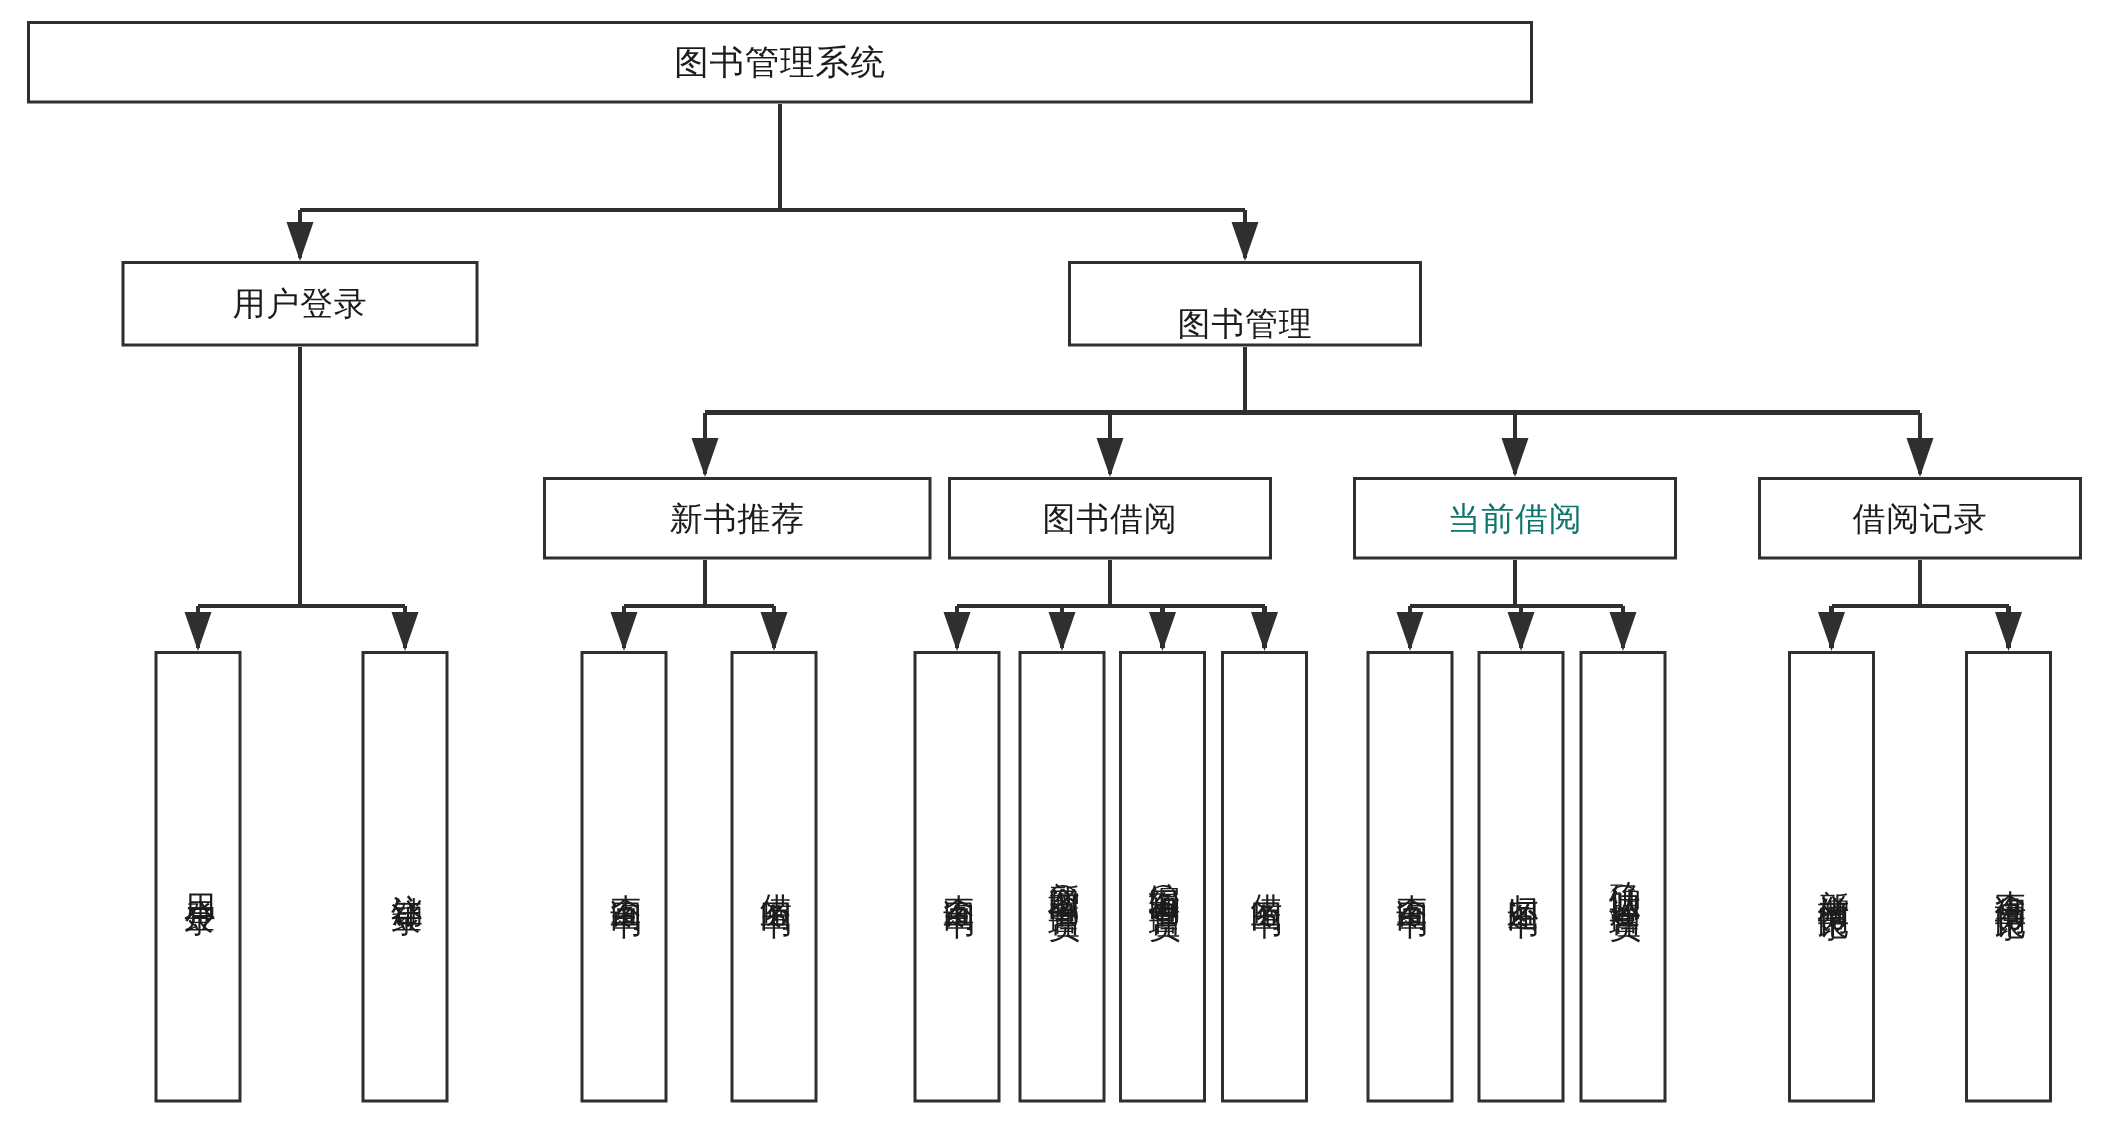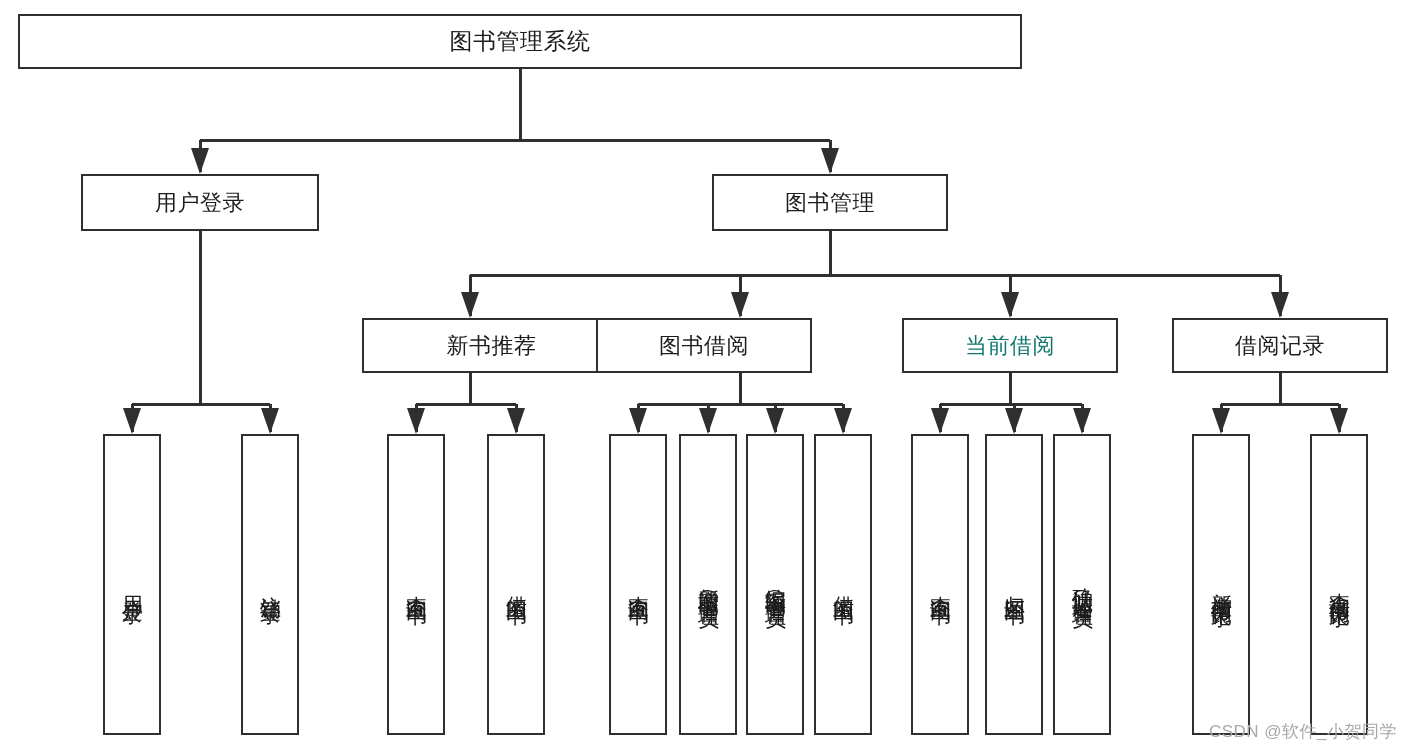--- a/index.html
+++ b/index.html
@@ -122,27 +122,27 @@
       <line x1="1339" y1="404" x2="1339" y2="432" stroke="#2f2f2f" stroke-width="3" shape-rendering="crispEdges"></line>
       <polygon points="1330,408 1348,408 1339,434" fill="#2f2f2f"></polygon>
     </svg>
   <div id="node-layer">
       <div class="node-box node-horizontal node-root" style="left: 18px; top: 14px; width: 1004px; height: 55px; border-color: rgb(47, 47, 47);">
         <span class="node-label" style="color: rgb(28, 28, 28);">图书管理系统</span>
       </div>
       <div class="node-box node-horizontal" style="left: 81px; top: 174px; width: 238px; height: 57px; border-color: rgb(47, 47, 47);">
         <span class="node-label" style="color: rgb(28, 28, 28);">用户登录</span>
       </div>
-      <div class="node-box node-horizontal" style="left: 712px; top: 174px; width: 236px; height: 57px; border-color: rgb(47, 47, 47);">
+      <div class="node-box node-horizontal" style="left: 712px; top: 174px; width: 236px; height: 57px; border-color: rgb(47, 47, 47); align-items: flex-end;">
         <span class="node-label" style="color: rgb(28, 28, 28);">图书管理</span>
       </div>
       <div class="node-box node-horizontal" style="left: 362px; top: 318px; width: 259px; height: 55px; border-color: rgb(47, 47, 47);">
         <span class="node-label" style="color: rgb(28, 28, 28);">新书推荐</span>
       </div>
-      <div class="node-box node-horizontal" style="left: 596px; top: 318px; width: 216px; height: 55px; border-color: rgb(47, 47, 47);">
+      <div class="node-box node-horizontal" style="left: 632px; top: 318px; width: 216px; height: 55px; border-color: rgb(47, 47, 47);">
         <span class="node-label" style="color: rgb(28, 28, 28);">图书借阅</span>
       </div>
       <div class="node-box node-horizontal" style="left: 902px; top: 318px; width: 216px; height: 55px; border-color: rgb(47, 47, 47);">
         <span class="node-label" style="color: #0f766e;">当前借阅</span>
       </div>
       <div class="node-box node-horizontal" style="left: 1172px; top: 318px; width: 216px; height: 55px; border-color: rgb(47, 47, 47);">
         <span class="node-label" style="color: rgb(28, 28, 28);">借阅记录</span>
       </div>
       <div class="node-box node-vertical" style="left: 103px; top: 434px; width: 58px; height: 301px; border-color: rgb(47, 47, 47);">
         <span class="node-label" style="color: rgb(28, 28, 28);">用户登录</span>
@@ -177,14 +177,13 @@
       <div class="node-box node-vertical" style="left: 1053px; top: 434px; width: 58px; height: 301px; border-color: rgb(47, 47, 47);">
         <span class="node-label" style="color: rgb(28, 28, 28);">确认归还（管理员）</span>
       </div>
       <div class="node-box node-vertical" style="left: 1192px; top: 434px; width: 58px; height: 301px; border-color: rgb(47, 47, 47);">
         <span class="node-label" style="color: rgb(28, 28, 28);">新增借阅记录</span>
       </div>
       <div class="node-box node-vertical" style="left: 1310px; top: 434px; width: 58px; height: 301px; border-color: rgb(47, 47, 47);">
         <span class="node-label" style="color: rgb(28, 28, 28);">查询借阅记录</span>
       </div>
     </div>
-  <div id="watermark">CSDN @软件_小贺同学</div>
 </div>
 
 </body></html>

